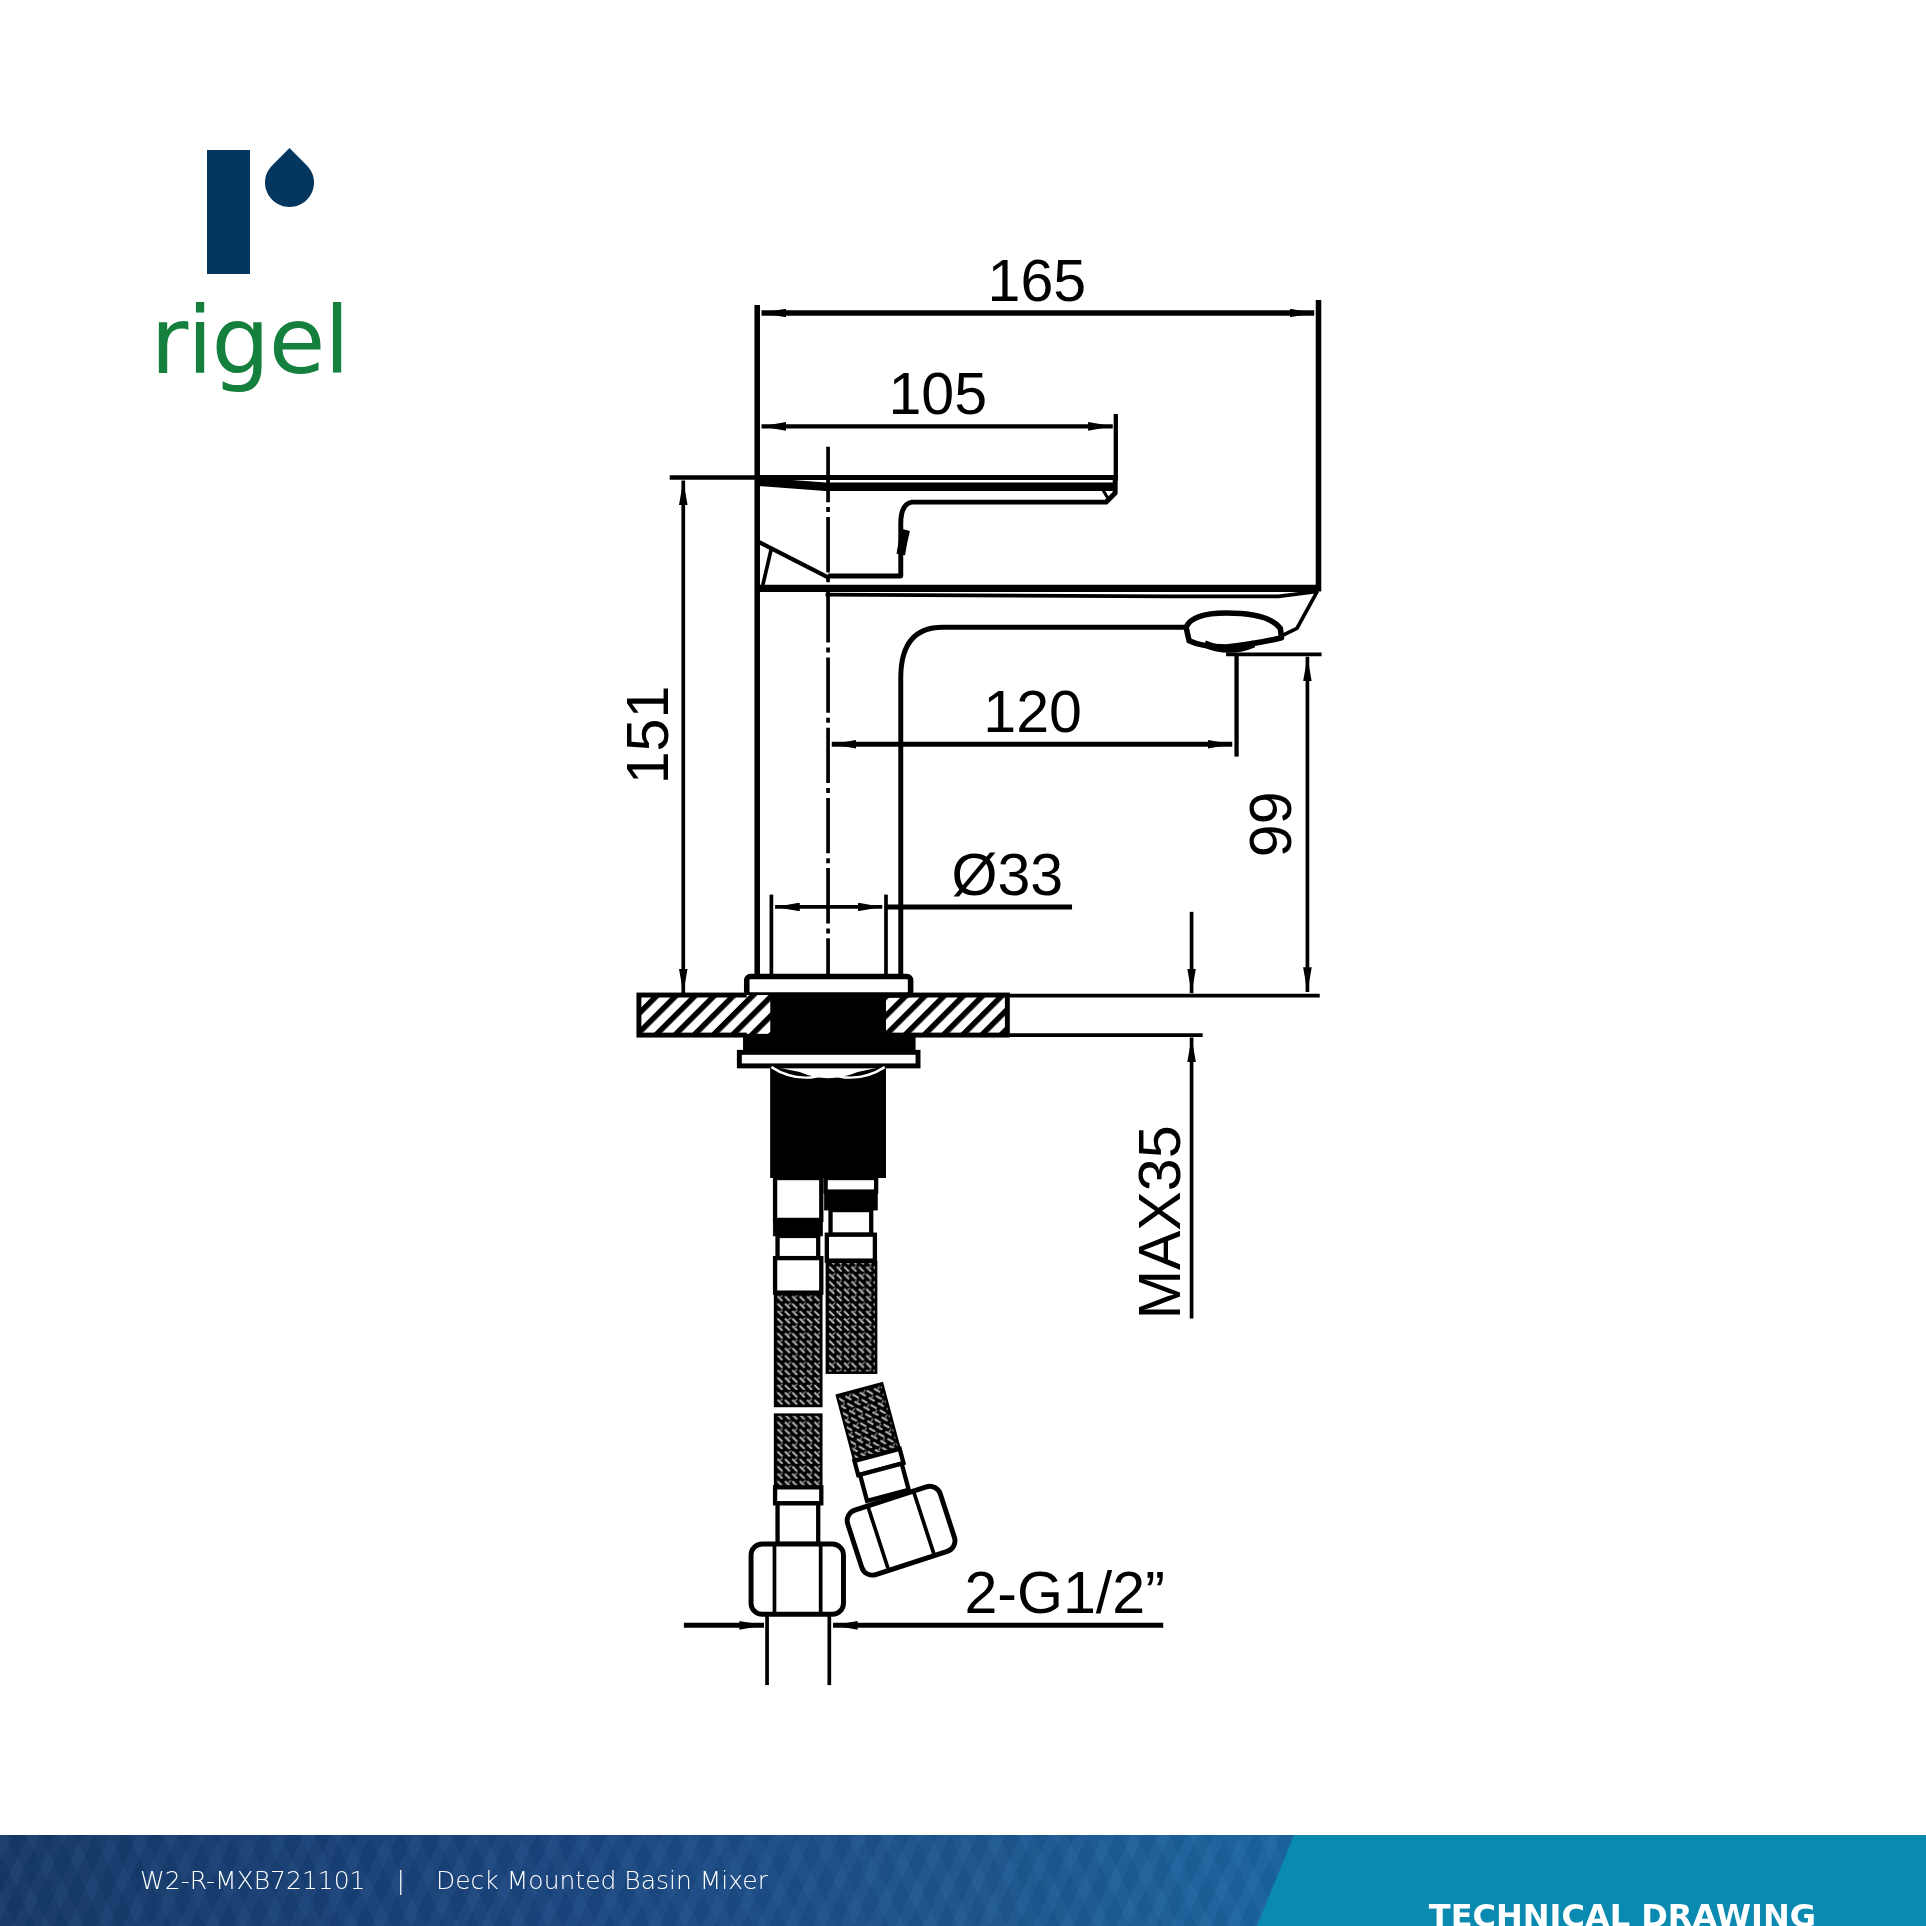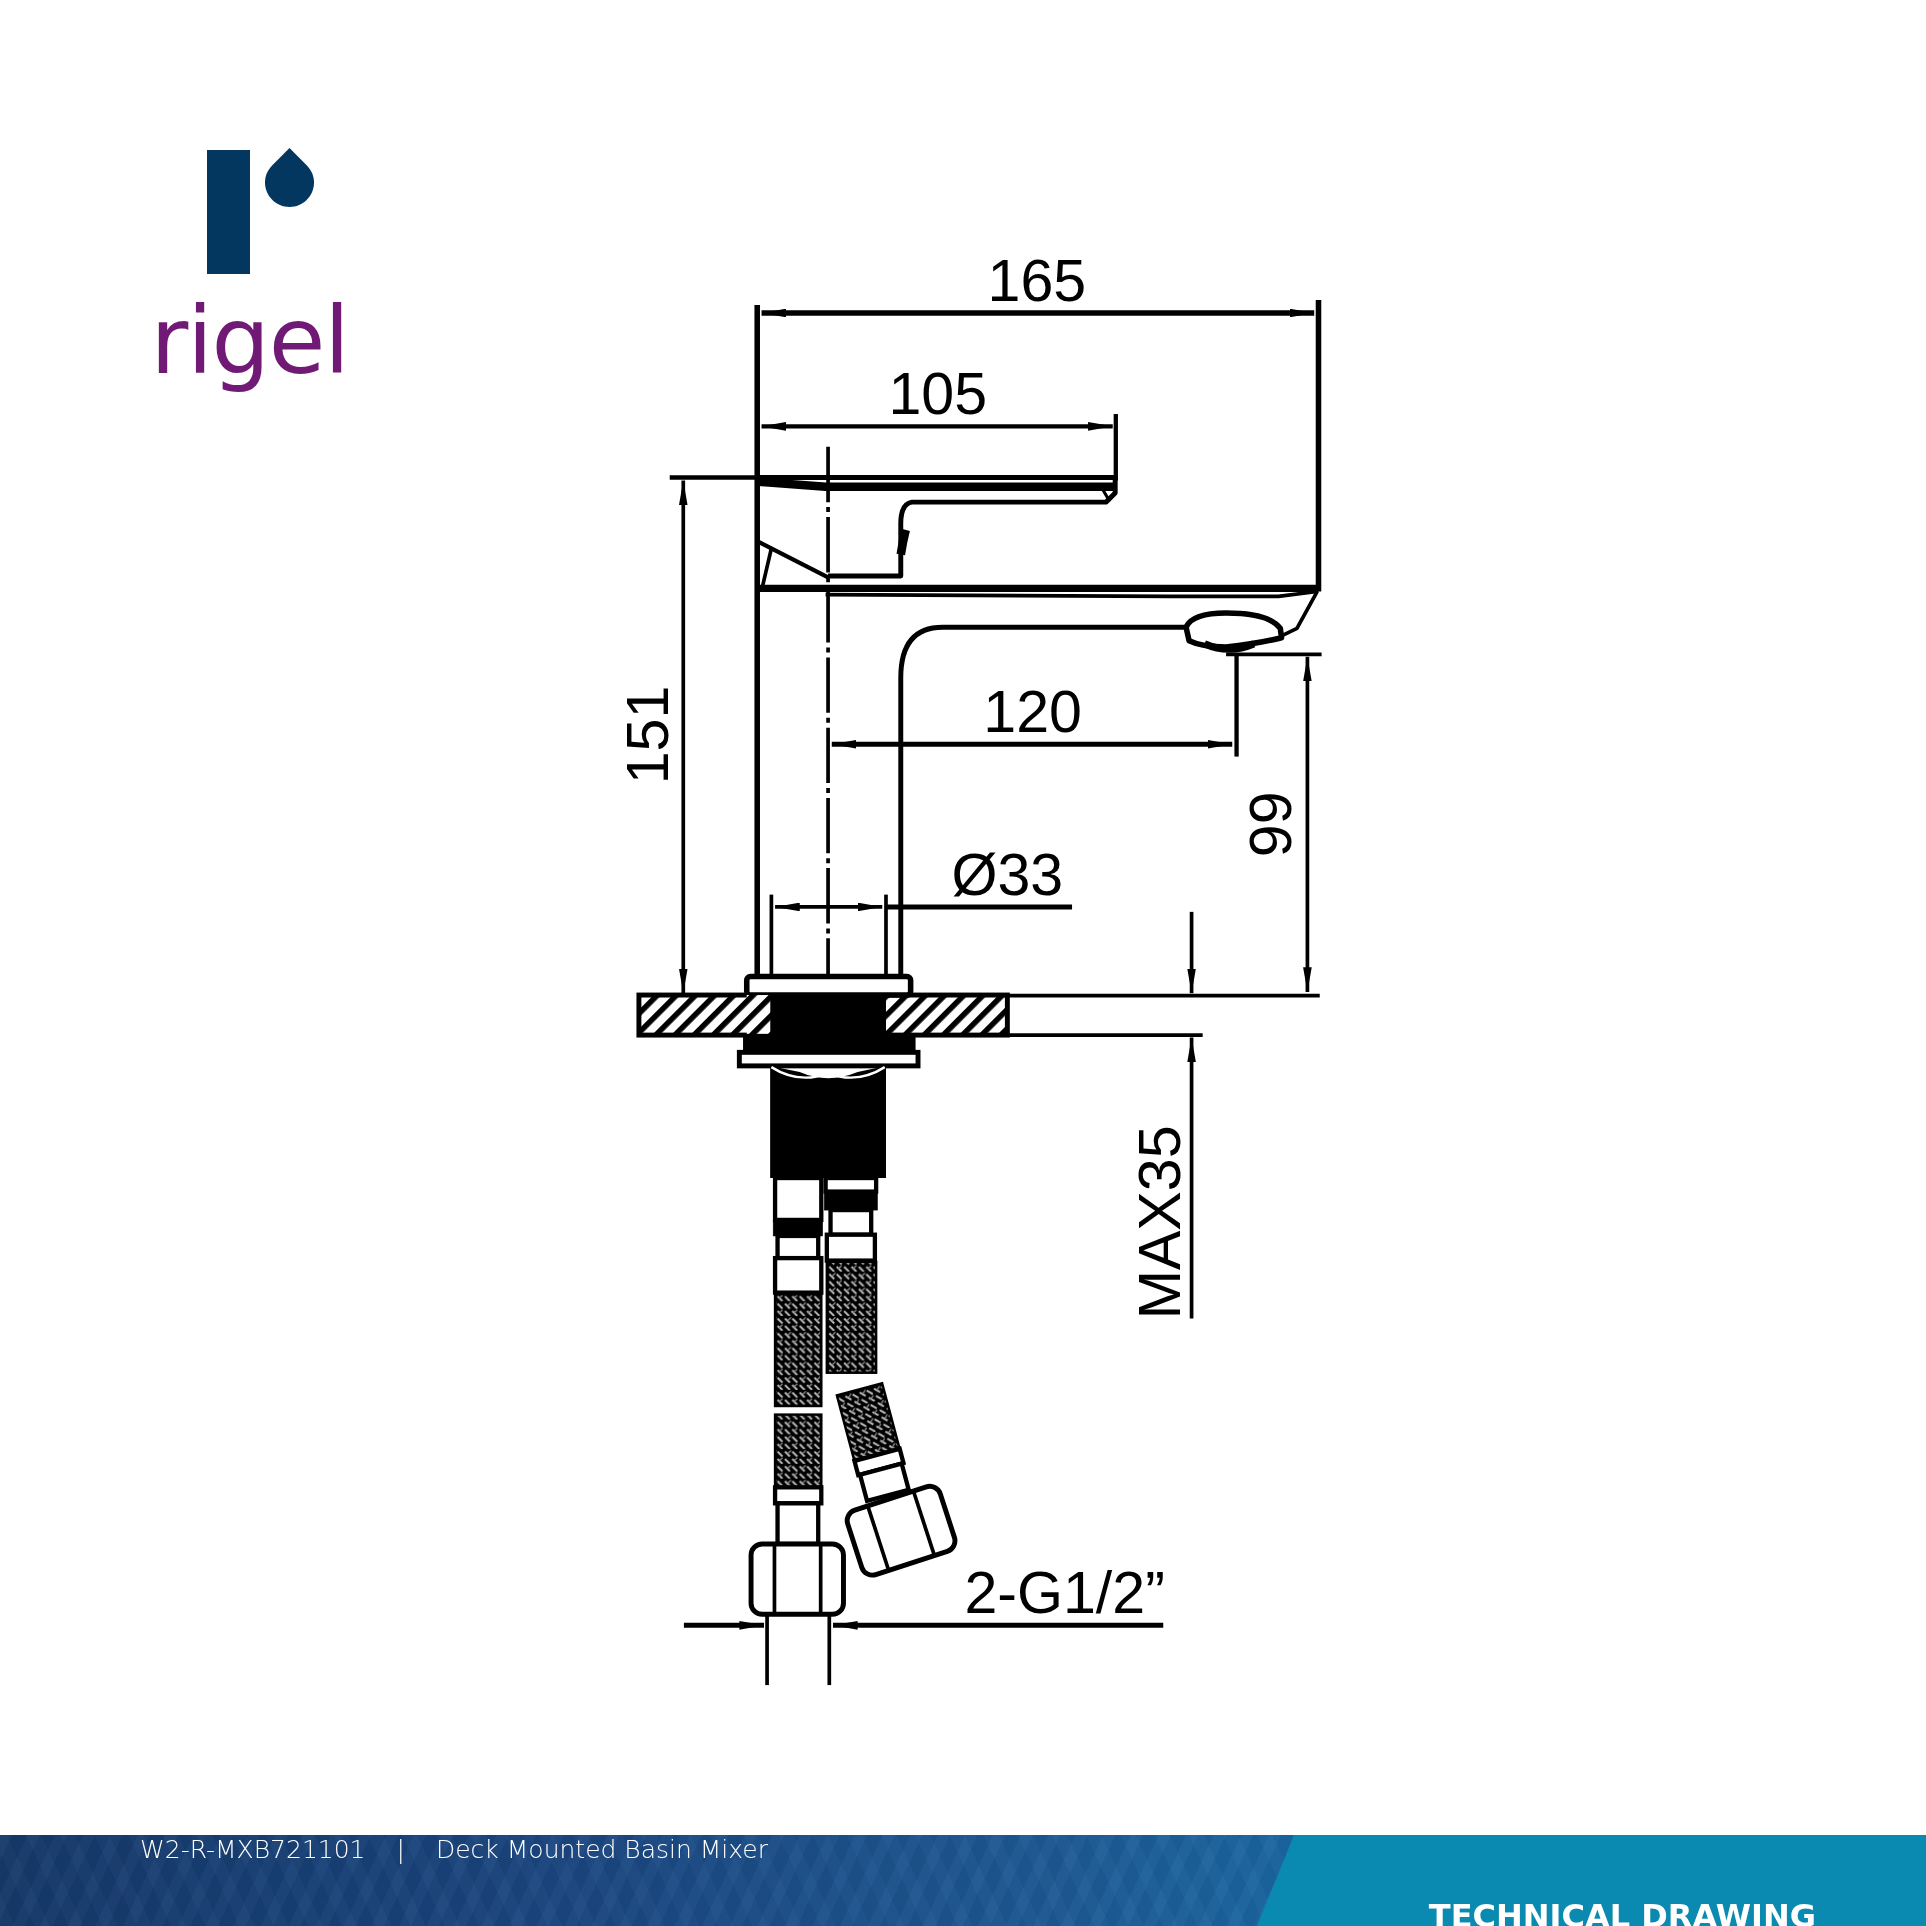--- a/index.html
+++ b/index.html
@@ -1,31 +1,31 @@
 <!DOCTYPE html>
 <html style="font-size:10px"><head>
 <meta charset="utf-8">
 <style>
   html, body { margin: 0; padding: 0; background: #ffffff; }
   body { width: 1926px; height: 1926px; position: relative; overflow: hidden; font-family: "Liberation Sans", sans-serif; }
   .logo { position: absolute; left: 142px; top: 142px; width: 203px; height: 259px; }
   .logo-bar { position: absolute; left: 65px; top: 8px; width: 43px; height: 124px; background: #04375f; }
   .logo-drop { position: absolute; left: 123px; top: 6.2px; width: 49px; height: 59px; }
-  .logo-word { position: absolute; left: 8.6px; top: 154px; font-family: "DejaVu Sans", sans-serif; font-size: 92px; color: #701a75; letter-spacing: -1.2px; line-height: 1; }
+  .logo-word { position: absolute; left: 8.6px; top: 154px; font-family: "DejaVu Sans", sans-serif; font-size: 92px; color: #15803d; letter-spacing: -1.2px; line-height: 1; }
   .drawing { position: absolute; left: 0; top: 0; width: 1926px; height: 1926px; }
   .dim-text { font-family: "Liberation Sans", sans-serif; font-size: 96px; fill: #000; }
   .footer { position: absolute; left: 0; top: 1835px; width: 1926px; height: 91px; overflow: hidden;
     background: linear-gradient(90deg, #163a6b 0%, #1b4781 30%, #1e5a94 55%, #1a6aa6 70%, #1a7cb6 100%); }
   .footer-texture { position: absolute; inset: 0; opacity: 0.35;
     background:
       repeating-linear-gradient(115deg, rgba(255,255,255,0.06) 0 11px, rgba(0,0,0,0.08) 11px 25px),
       repeating-linear-gradient(65deg, rgba(255,255,255,0.05) 0 13.6px, rgba(0,0,0,0.06) 13.6px 31px); }
   .footer-teal { position: absolute; top: 0; right: 0; height: 91px; width: 669px; background: #0a8ab0;
     clip-path: polygon(37px 0, 100% 0, 100% 100%, 0 100%); }
-  .footer-left { position: absolute; left: 140px; top: 0; height: 91px; display: flex; align-items: flex-start; color: #ffffff;
+  .footer-left { position: absolute; left: 140px; top: 0; height: 91px; display: flex; align-items: center; color: #ffffff;
     font-family: "DejaVu Sans", sans-serif; font-size: 25px; font-weight: 300; letter-spacing: 0px; }
   .footer-sep { margin: 0 31px; }
   .footer-right { position: absolute; right: 110px; top: 0; height: 91px; display: flex; align-items: center; color: #ffffff;
     font-family: "DejaVu Sans", sans-serif; font-size: 32px; font-weight: bold; letter-spacing: 0px; margin-top: 35px; }
 </style>
 </head>
 <body>
 
 <div class="logo">
   <div class="logo-bar"></div>

